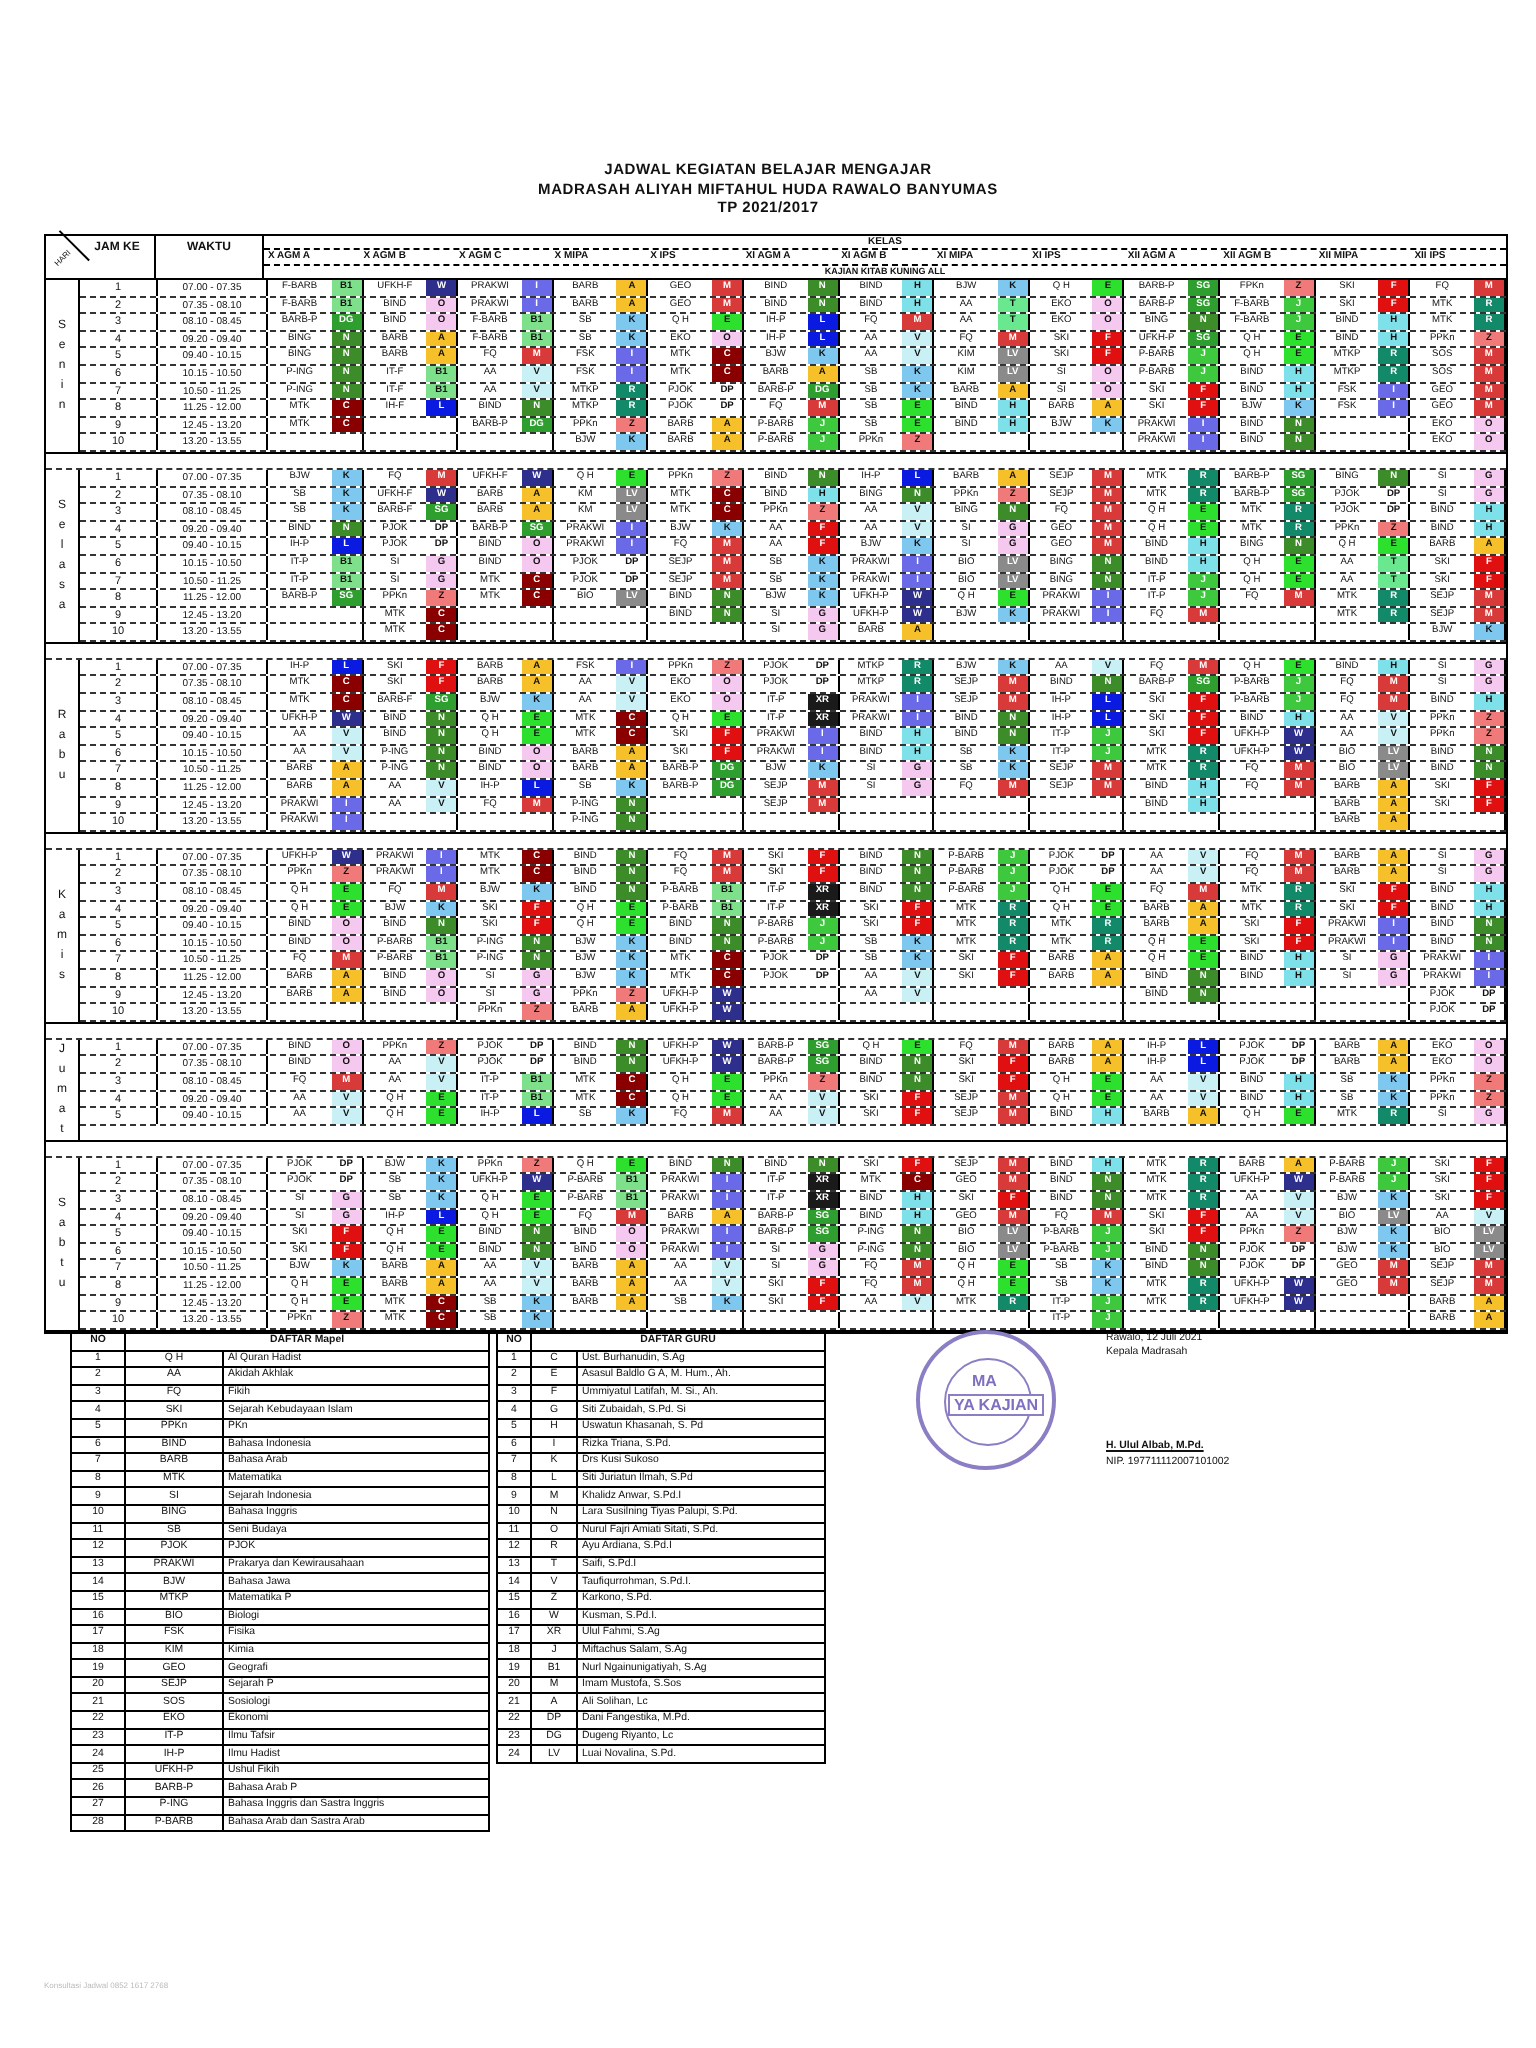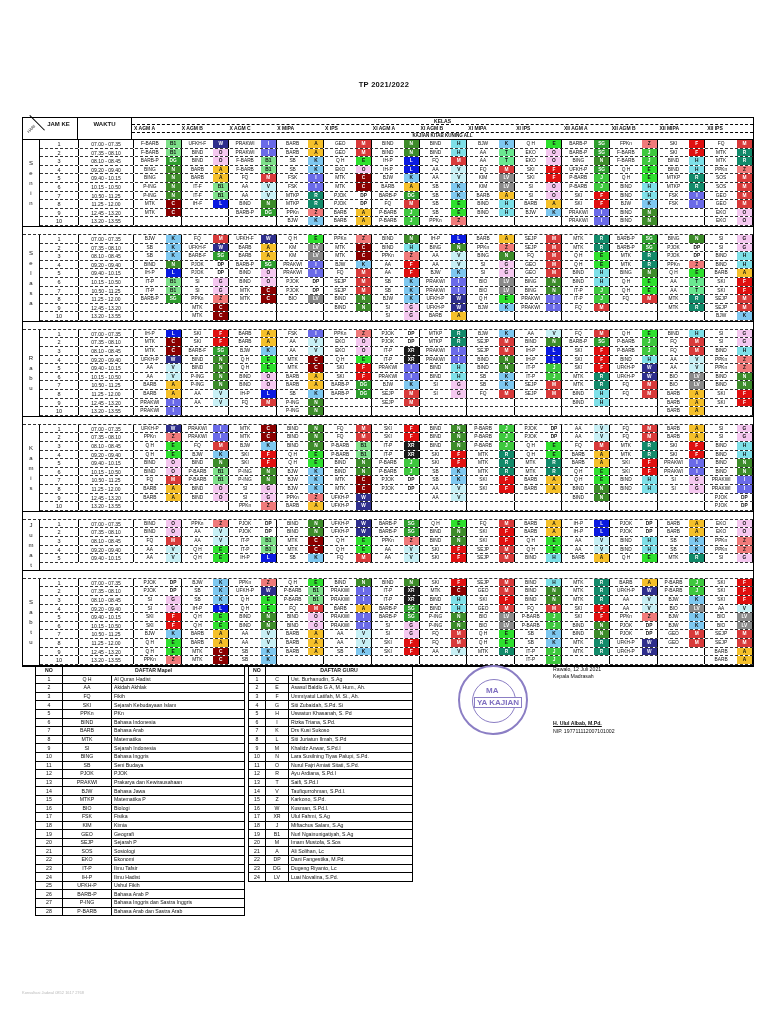--- a/index.html
+++ b/index.html
@@ -36,21 +36,23 @@
   .stamp{position:absolute;left:458px;top:665px;width:70px;height:70px;border-radius:50%;border:2px solid #8b7ec4;box-sizing:border-box;color:#7f6fc0;}
   .stamp .inner{position:absolute;left:12px;top:12px;width:42px;height:42px;border-radius:50%;border:1px solid #8b7ec4;}
   .stamp .ma{position:absolute;left:26px;top:19px;font-size:8px;font-weight:bold;}
   .stamp .yb{position:absolute;left:14px;top:30px;font-size:8px;font-weight:bold;border:1px solid #8b7ec4;padding:0 2px;background:#fff;}
   .footer{position:absolute;left:22px;top:990px;font-size:4px;color:#bbb;}
 </style>
 </head>
 <body>
 
 <div class="title">
-  <div>TP 2021/2022</div>
+  <div>JADWAL KEGIATAN BELAJAR MENGAJAR</div>
+  <div>MADRASAH ALIYAH MIFTAHUL HUDA RAWALO BANYUMAS</div>
+  <div>TP 2021/2017</div>
 </div>
 
 <div class="sched">
   <div class="hdr">
     <div class="c-hari">HARI</div>
     <div class="c-jam">JAM KE</div>
     <div class="c-waktu">WAKTU</div>
     <div class="c-kelas">
       <div class="kelas-title">KELAS</div>
       <div class="kelas-row" id="kelas-row">

